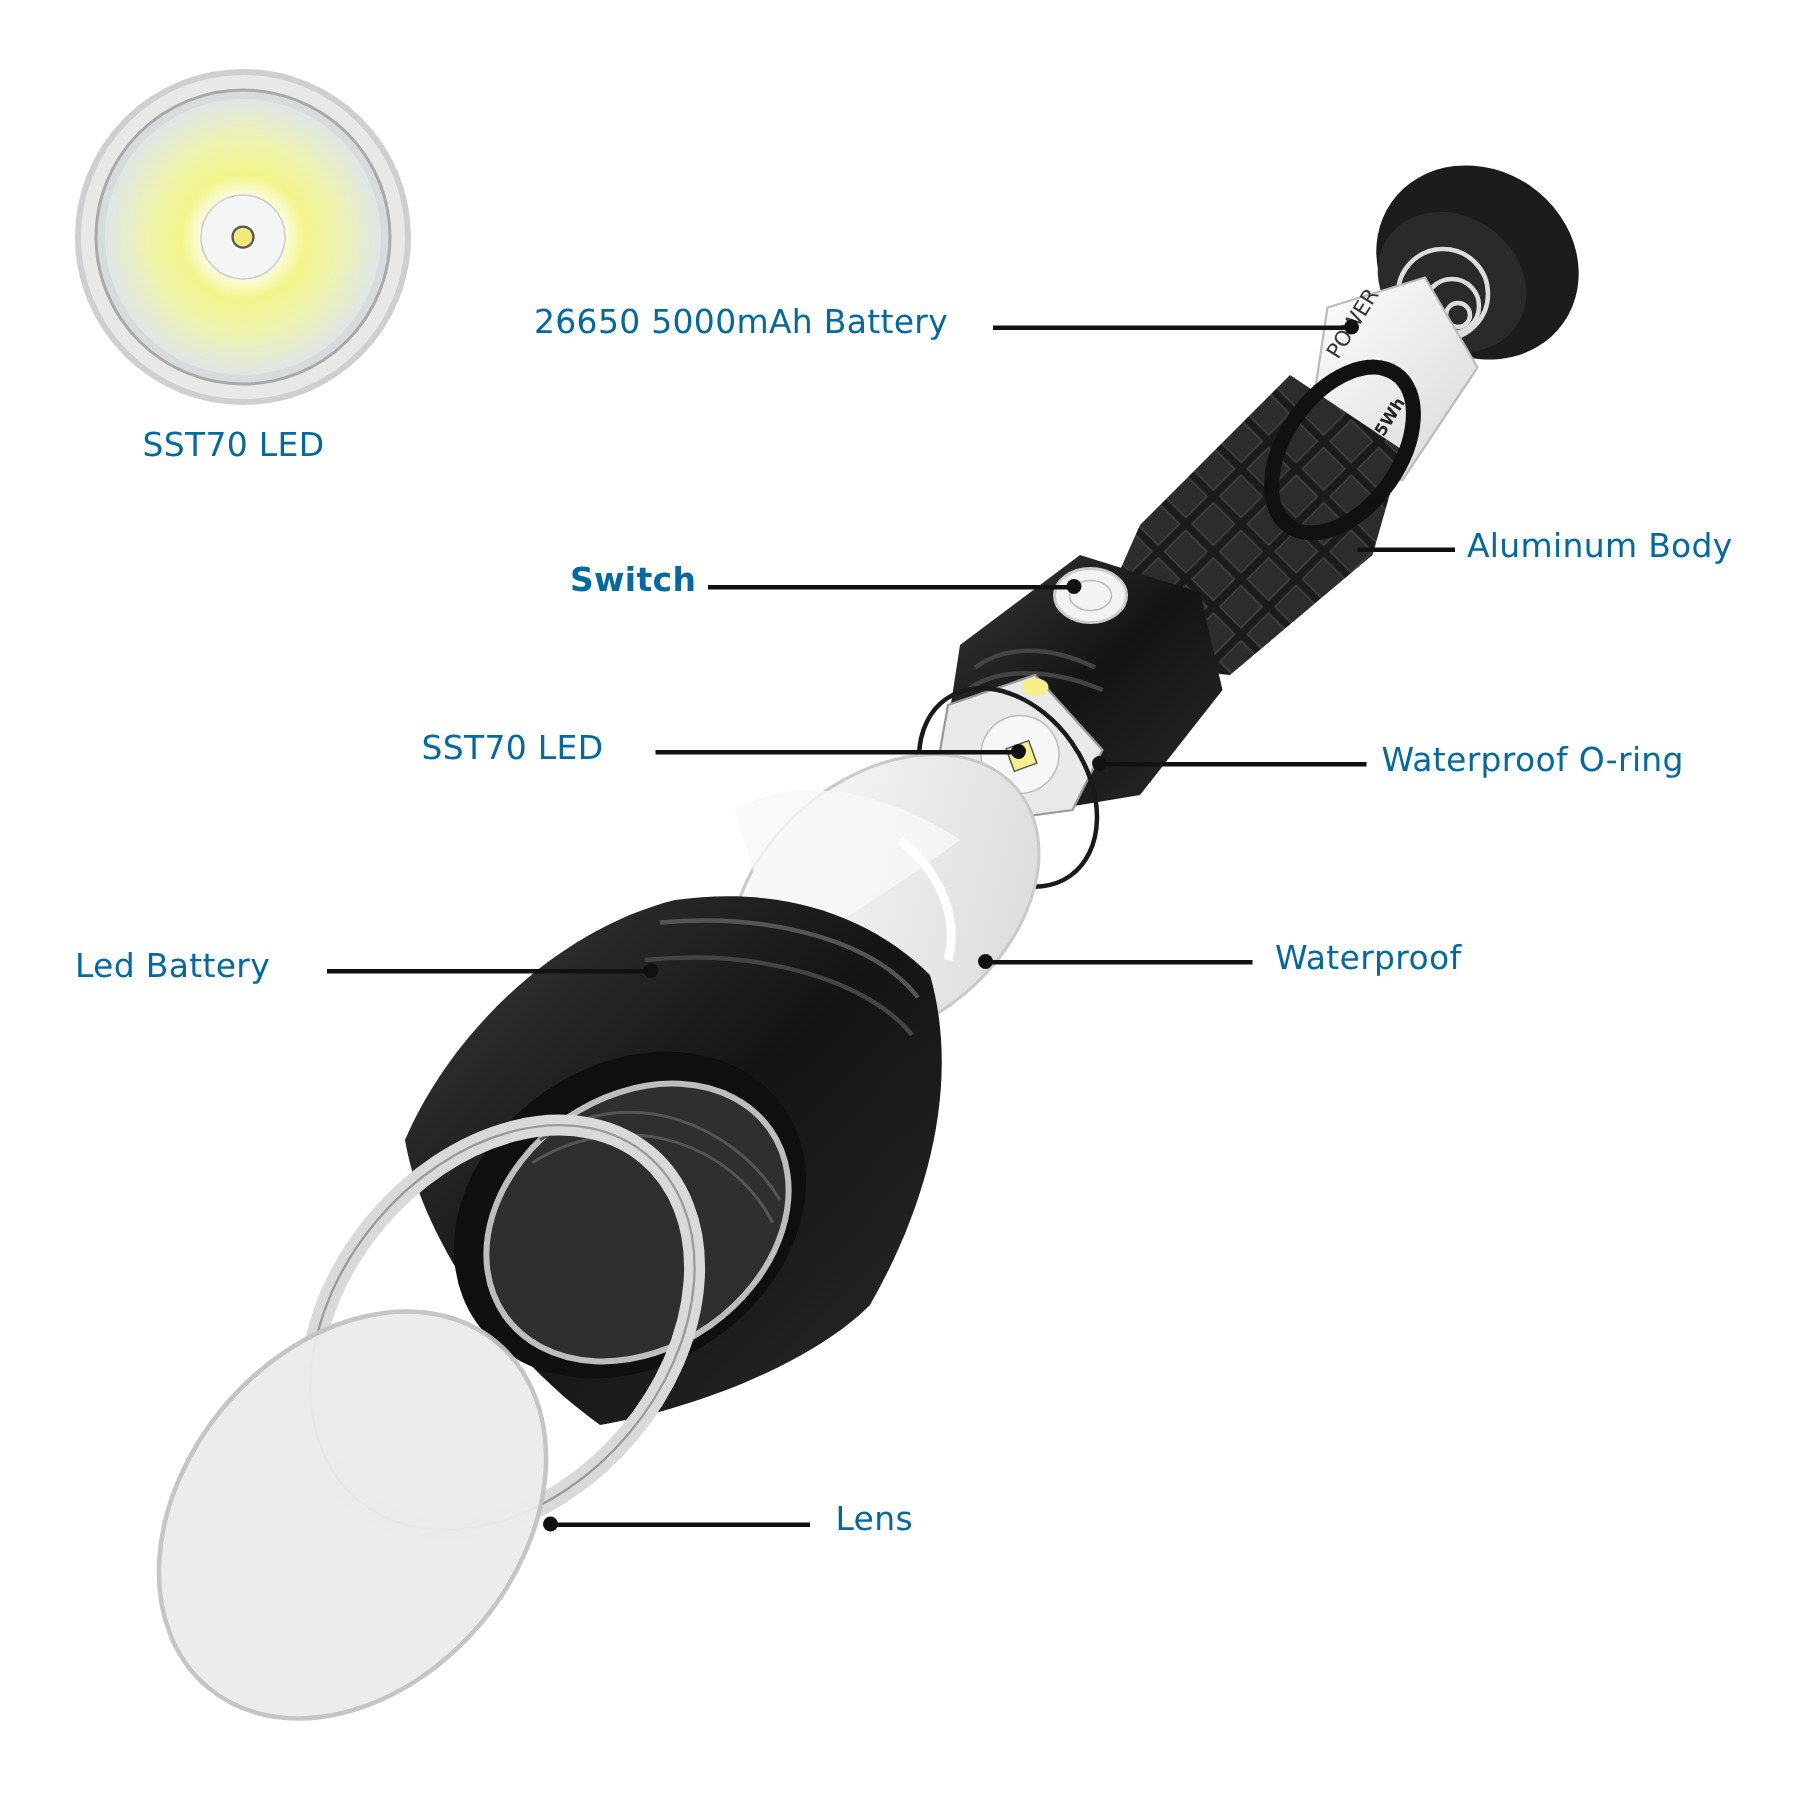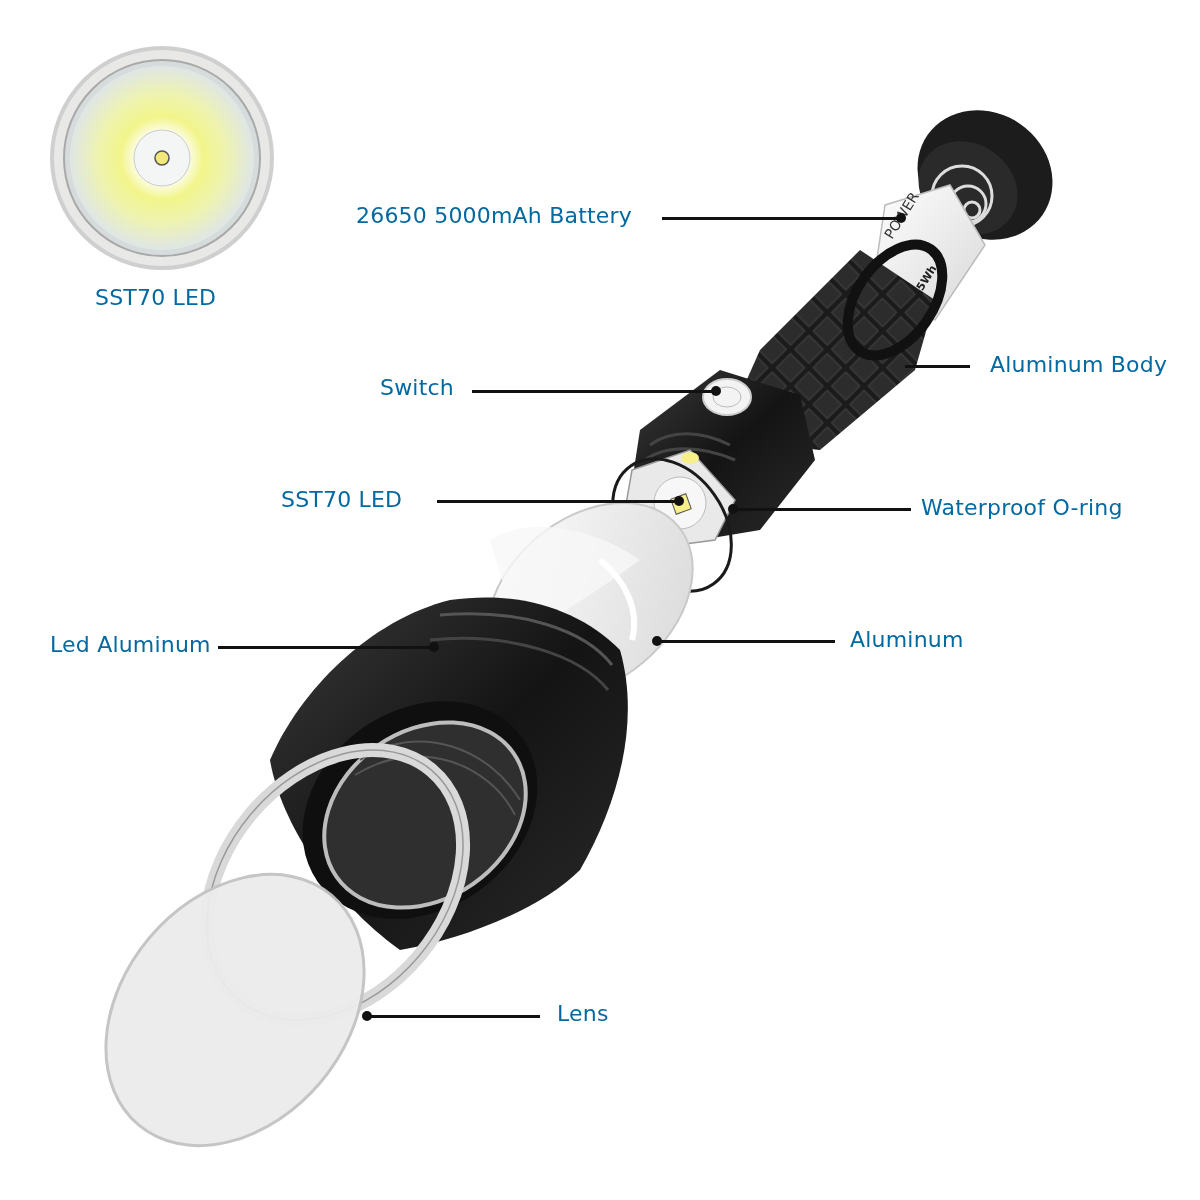--- a/index.html
+++ b/index.html
@@ -105,37 +105,37 @@
   </g>
 </svg>
 
 <div class="lbl" style="left:95px; top:285px;">SST70 LED</div>
 
 <div class="lbl" style="left:356px; top:203px;">26650 5000mAh Battery</div>
 <div class="leader" style="left:662px; top:217px; width:238px;"></div>
 <div class="dot" style="left:896px; top:213px;"></div>
 
 <div class="leader" style="left:905px; top:365px; width:65px;"></div>
-<div class="lbl" style="left:978px; top:352px;margin-left:12px;">Aluminum Body</div>
+<div class="lbl" style="left:978px; top:352px;">Aluminum Body</div>
 
-<div class="lbl" style="left:380px; top:375px;">Switch</div>
+<div class="lbl" style="left:380px; top:375px;font-weight:bold;">Switch</div>
 <div class="leader" style="left:472px; top:390px; width:243px;"></div>
 <div class="dot" style="left:711px; top:386px;"></div>
 
 <div class="lbl" style="left:281px; top:487px;">SST70 LED</div>
 <div class="leader" style="left:437px; top:500px; width:240px;"></div>
 <div class="dot" style="left:674px; top:496px;"></div>
 
 <div class="dot" style="left:728px; top:504px;"></div>
 <div class="leader" style="left:736px; top:508px; width:175px;"></div>
 <div class="lbl" style="left:921px; top:495px;text-align:right;">Waterproof O-ring</div>
 
-<div class="lbl" style="left:50px; top:632px;">Led Aluminum</div>
+<div class="lbl" style="left:50px; top:632px;">Led Battery</div>
 <div class="leader" style="left:218px; top:646px; width:215px;"></div>
 <div class="dot" style="left:429px; top:642px;"></div>
 
 <div class="dot" style="left:652px; top:636px;"></div>
 <div class="leader" style="left:660px; top:640px; width:175px;"></div>
-<div class="lbl" style="left:850px; top:627px;">Aluminum</div>
+<div class="lbl" style="left:850px; top:627px;">Waterproof</div>
 
 <div class="dot" style="left:362px; top:1011px;"></div>
 <div class="leader" style="left:370px; top:1015px; width:170px;"></div>
 <div class="lbl" style="left:557px; top:1001px;">Lens</div>
 
 </body></html>

